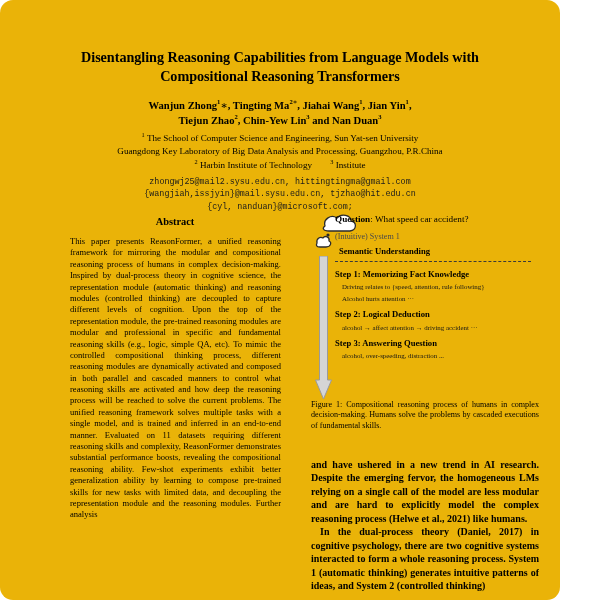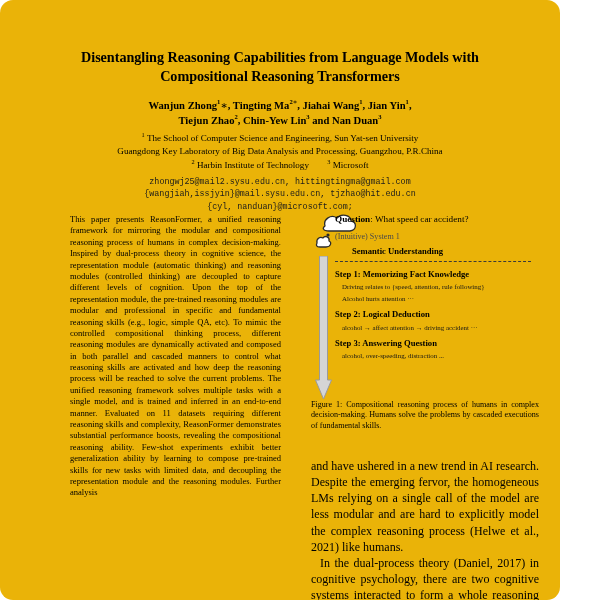--- a/index.html
+++ b/index.html
@@ -97,24 +97,25 @@
     font-size: 8.55px;
     line-height: 1.333;
     text-align: justify;
     text-justify: inter-word;
     padding: 0 8px 0 9px;
     hyphens: manual;
   }
   .abstract-body p { margin: 0; }
 
   .body-par {
-    font-size: 12px;
+    font-size: 10px;
     line-height: 1.345;
     text-align: justify;
     margin: 0;
+    font-weight: bold;
   }
   .body-par + .body-par { text-indent: 9px; }
 
   
   .figure {
     position: relative;
     width: 228px;
     height: 183px;
   }
   .fig-arrow {
@@ -152,21 +153,21 @@
   .fig-step-head {
     font-size: 8.6px;
     font-weight: bold;
     margin-top: 6px;
     line-height: 1.2;
   }
   .fig-semantic {
     font-size: 8.6px;
     font-weight: bold;
     margin-top: 5px;
-    margin-left: 17px;
+    margin-left: 4px;
     line-height: 1.2;
   }
   .fig-dash {
     margin-top: 4px;
     margin-bottom: 1px;
     height: 1px;
     border-top: 1.3px dashed #3a3a3a;
     width: 196px;
   }
   .fig-detail {
@@ -217,34 +218,35 @@
     <div class="affil">
       <div>
         <sup>1</sup>
         <span>The School of Computer Science and Engineering, Sun Yat-sen University</span>
       </div>
       <div>Guangdong Key Laboratory of Big Data Analysis and Processing, Guangzhou, P.R.China</div>
       <div>
         <sup>2</sup>
         <span>Harbin Institute of Technology</span>
         <span class="gap"></span><sup>3</sup>
-        <span>Microsoft</span>
+        <span>Institute</span>
       </div>
     </div>
 
     <div class="emails">
       <div>zhongwj25@mail2.sysu.edu.cn, hittingtingma@gmail.com</div>
       <div>{wangjiah,issjyin}@mail.sysu.edu.cn, tjzhao@hit.edu.cn</div>
       <div>{cyl, nanduan}@microsoft.com;</div>
     </div>
   </div>
 
   <div class="columns">
 
     <div class="col col-left">
+      <div class="abstract-head">Abstract</div>
       <div class="abstract-body">
         <p>This paper presents ReasonFormer, a unified reasoning framework for mirroring the modular and compositional reasoning process of humans in complex decision-making. Inspired by dual-process theory in cognitive science, the representation module (automatic thinking) and reasoning modules (controlled thinking) are decoupled to capture different levels of cognition. Upon the top of the representation module, the pre-trained reasoning modules are modular and professional in specific and fundamental reasoning skills (e.g., logic, simple QA, etc). To mimic the controlled compositional thinking process, different reasoning modules are dynamically activated and composed in both parallel and cascaded manners to control what reasoning skills are activated and how deep the reasoning process will be reached to solve the current problems. The unified reasoning framework solves multiple tasks with a single model, and is trained and inferred in an end-to-end manner. Evaluated on 11 datasets requiring different reasoning skills and complexity, ReasonFormer demonstrates substantial performance boosts, revealing the compositional reasoning ability. Few-shot experiments exhibit better generalization ability by learning to compose pre-trained skills for new tasks with limited data, and decoupling the representation module and the reasoning modules. Further analysis</p>
       </div>
     </div>
 
     <div class="col col-right">
 
       <div class="figure">
 
         <div class="fig-bubble">

